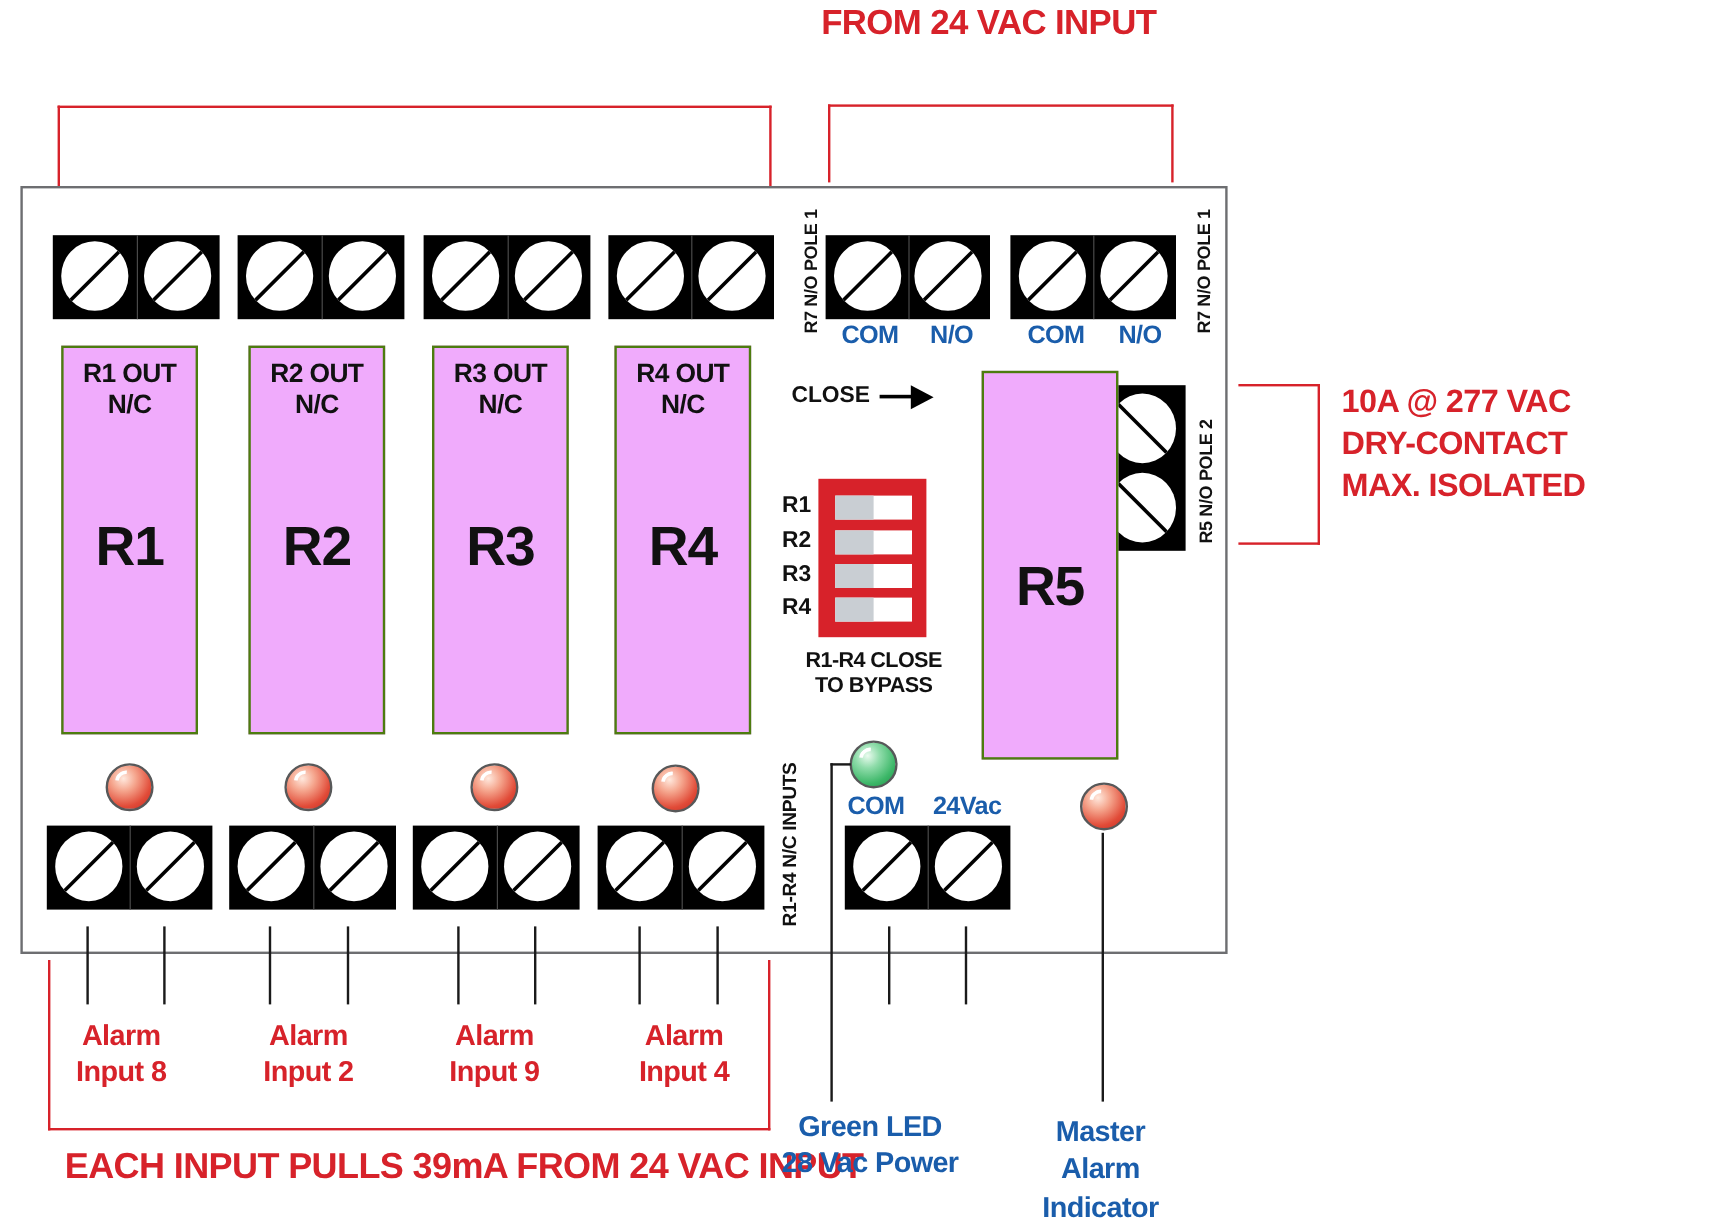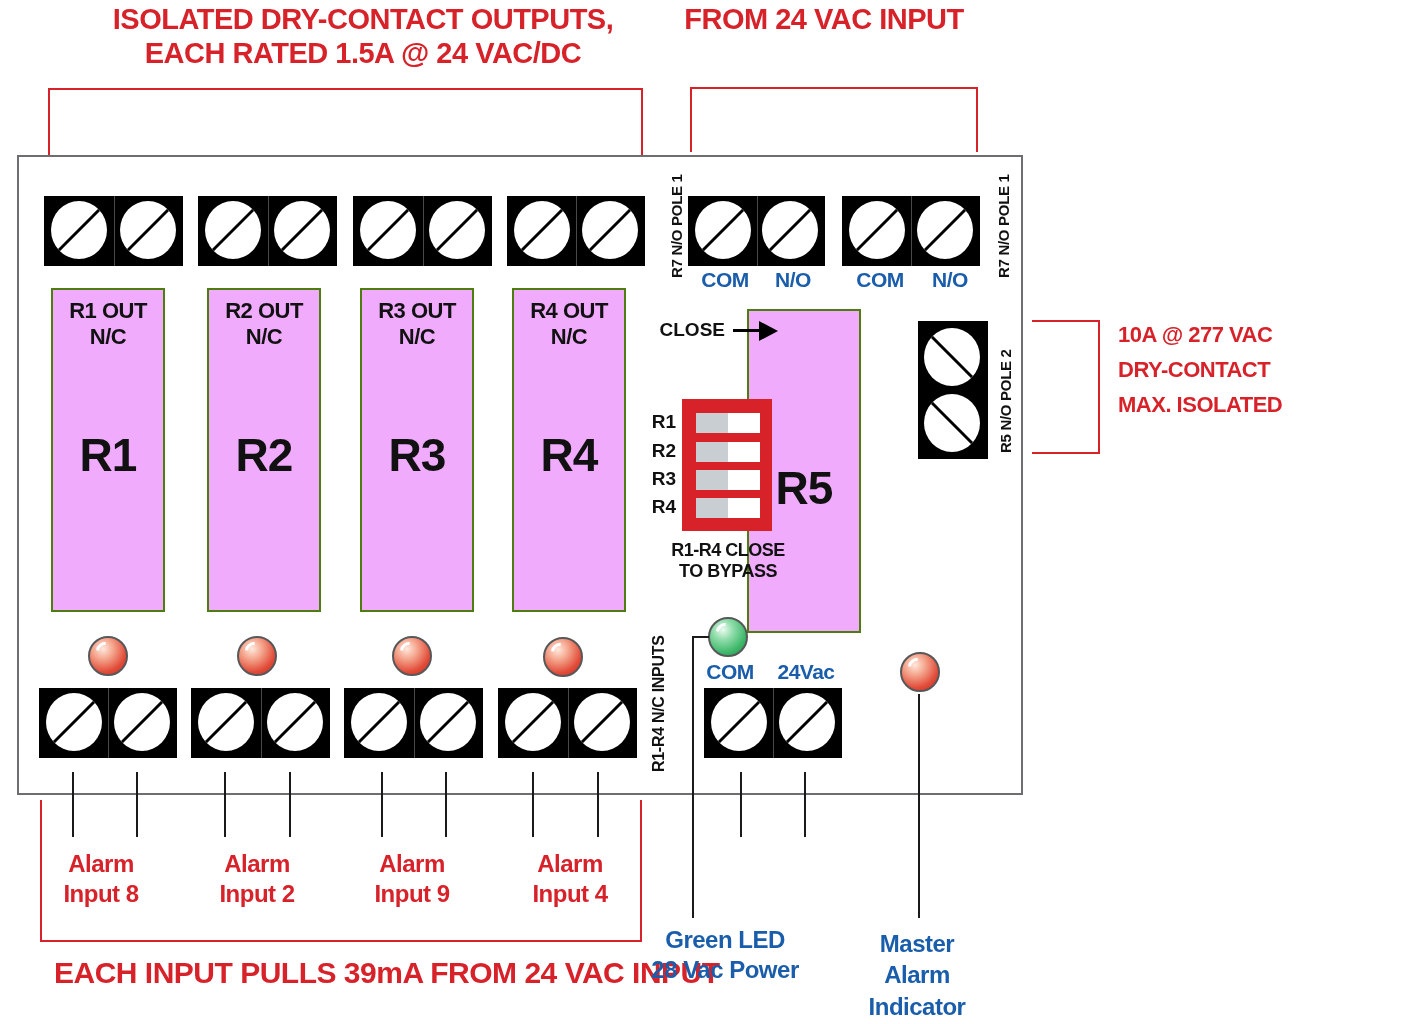--- a/index.html
+++ b/index.html
@@ -2,21 +2,21 @@
 <html style="--red: #d7222a; --blue: #1a5dab; --switch-gray: #c9ced3; --board-border: #6d6e71; --led-red: #e14b38; --led-green: #3cb768;"><head>
 <meta charset="utf-8">
 <style>
   html,body { margin:0; padding:0; background:#fff; }
   .stage { position:relative; width:1426px; height:1024px; background:#fff;
            font-family:"Liberation Sans", sans-serif; overflow:hidden; }
 
   
   .hdr { position:absolute; font-weight:bold; font-size:29px; line-height:34px;
          text-align:center; color:var(--red); letter-spacing:-0.5px; white-space:nowrap; }
-  .sidenote { position:absolute; font-weight:bold; font-size:22px; line-height:35px;
+  .sidenote { position:absolute; font-weight:bold; font-size:27px; line-height:35px;
               color:var(--red); letter-spacing:-0.5px; white-space:nowrap; }
   .footer { position:absolute; font-weight:bold; font-size:30px; color:var(--red);
             letter-spacing:-0.5px; white-space:nowrap; }
 
   
   .bkt { position:absolute; border:2px solid var(--red); box-sizing:border-box; }
   .bkt.no-b { border-bottom:none; } .bkt.no-t { border-top:none; } .bkt.no-l { border-left:none; }
 
   
   .board { position:absolute; border:2px solid var(--board-border); background:#fff; }
@@ -81,24 +81,20 @@
   .cap { position:absolute; text-align:center; font-weight:bold; font-size:24px;
          letter-spacing:-0.5px; }
   .cap .l { line-height:30px; }
   .cap.redtx { color:var(--red); } .cap.bluetx { color:var(--blue); }
 </style>
 </head>
 <body>
 
 <div class="stage">
 
-  <div class="hdr" style="left:103px;top:2px;width:520px">
-    <div>ISOLATED DRY-CONTACT OUTPUTS,</div>
-    <div>EACH RATED 1.5A  @  24 VAC/DC</div>
-  </div>
   <div class="hdr" style="left:664px;top:2px;width:320px">
     <div>FROM 24 VAC INPUT</div>
   </div>
   <div class="sidenote" style="left:1118px;top:317px">
     <div>10A  @  277 VAC</div>
     <div>DRY-CONTACT</div>
     <div>MAX. ISOLATED</div>
   </div>
   <div class="footer" style="left:54px;top:956px">EACH INPUT PULLS 39mA FROM 24 VAC INPUT</div>
 
@@ -234,21 +230,21 @@
     <div class="rline first">R3 OUT</div>
     <div class="rline">N/C</div>
     <div class="rbig">R3</div>
   </div>
   <div class="rbox" style="left:512px;top:288px">
     <div class="rline first">R4 OUT</div>
     <div class="rline">N/C</div>
     <div class="rbig">R4</div>
   </div>
 
-  <div class="rbox" style="left:747px;top:309px">
+  <div class="rbox" style="left:818px;top:309px">
     <div class="rbig" style="top:150px">R5</div>
   </div>
 
   <div class="closelab">CLOSE</div>
   <div class="arrow-shaft"></div>
   <div class="arrow-head"></div>
 
   <div class="dip">
     <div class="win" style="top:14px">
         <i></i>

